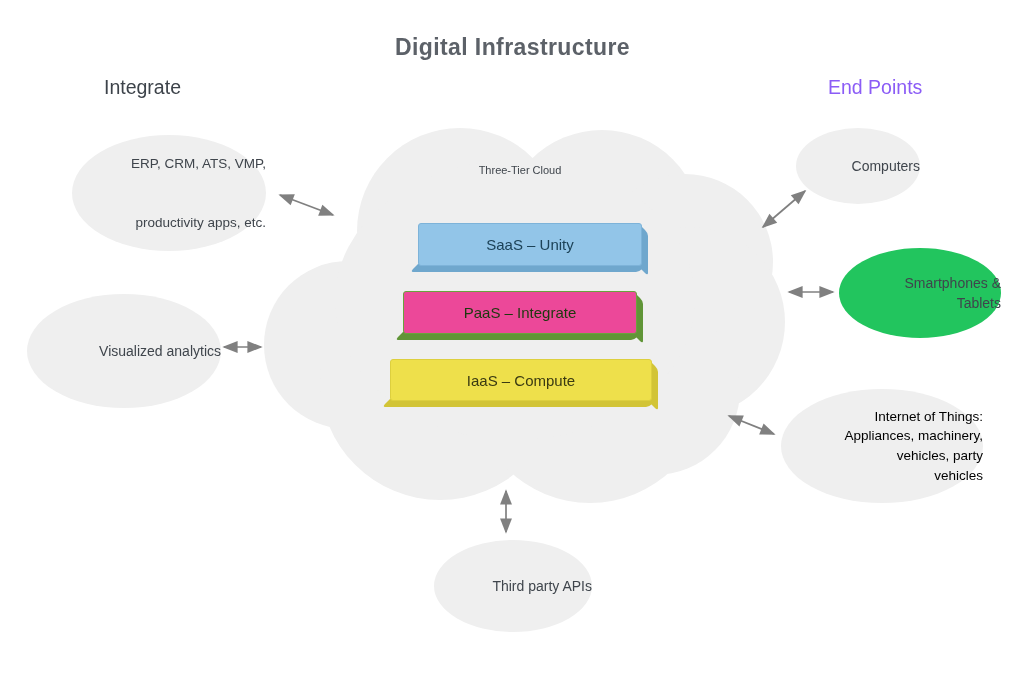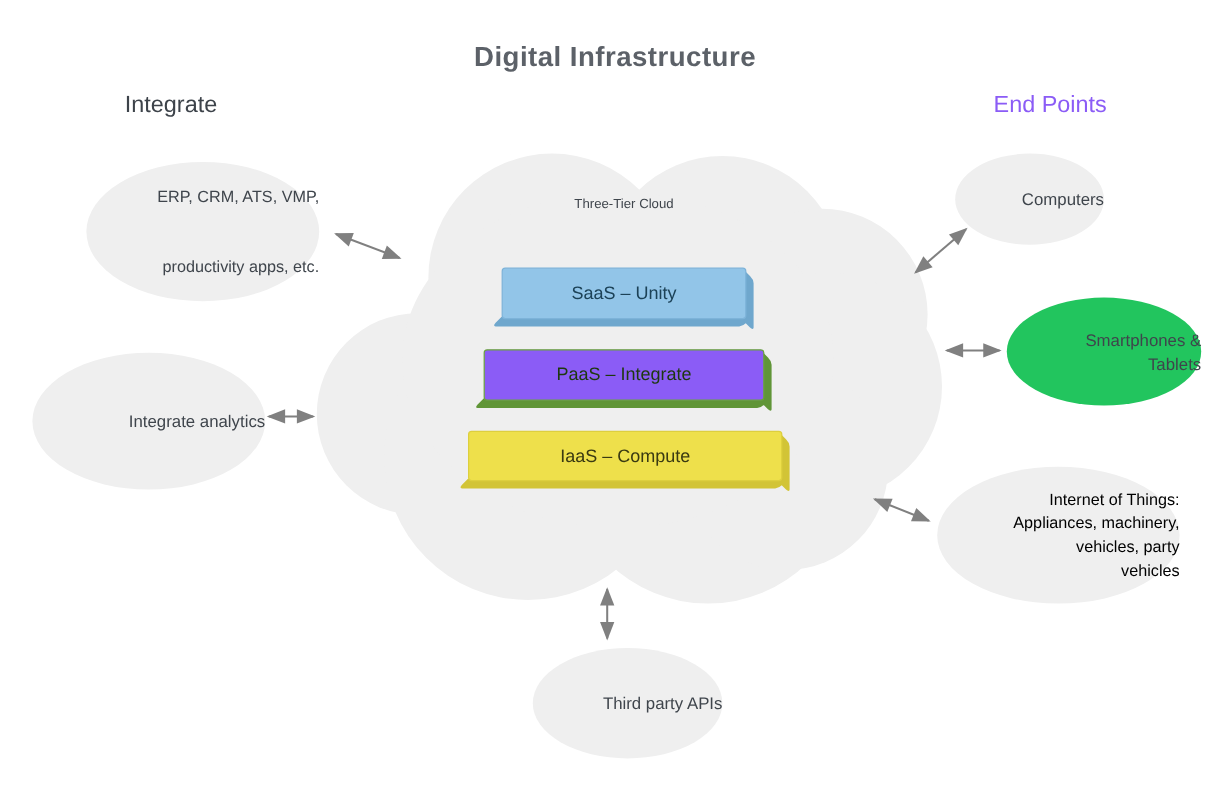--- a/index.html
+++ b/index.html
@@ -27,29 +27,29 @@
     display:flex;flex-direction:column;align-items:flex-end;justify-content:center;
     text-align:center;font-size:13.5px;line-height:1.45;
   }
   .node .line{white-space:nowrap;}
 
   #node-erp{left:72px;top:135px;width:194px;height:116px;gap:39px;}
   #node-analytics{left:27px;top:294px;width:194px;height:114px;font-size:14px;}
   #node-computers{left:796px;top:128px;width:124px;height:76px;font-size:14px;}
   #node-smartphones{left:839px;top:248px;width:162px;height:90px;font-size:14px;}
   #node-iot{left:781px;top:389px;width:202px;height:114px;}
-  #node-apis{left:444px;top:540px;width:158px;height:92px;font-size:14px;}
+  #node-apis{left:434px;top:540px;width:158px;height:92px;font-size:14px;}
 
   .cloud-label{
     position:absolute;left:420px;top:164px;width:200px;text-align:center;
     font-size:11px;z-index:3;
   }
 
   .tier{position:absolute;z-index:3;}
-  #tier-saas{left:418px;top:223px;width:204px;height:43px;}
+  #tier-saas{left:418px;top:223px;width:204px;height:43px;padding-left:20px;}
   #tier-paas{left:403px;top:291px;width:234px;height:43px;}
   #tier-iaas{left:390px;top:359px;width:262px;height:42px;}
   .tier-bottom{
     position:absolute;left:0;right:-5px;top:calc(100% - 2px);height:8px;
     transform:skewX(-45deg);transform-origin:top;border-radius:0 0 3px 3px;
   }
   .tier-right{
     position:absolute;top:2px;bottom:-2px;left:calc(100% - 2px);width:8px;
     transform:skewY(45deg);transform-origin:left;border-radius:0 3px 3px 0;
   }
@@ -102,40 +102,40 @@
   <div class="tier-bottom" style="background: rgb(111, 167, 205);"></div>
   <div class="tier-right" style="background: rgb(111, 167, 205);"></div>
   <div class="tier-face" style="background: rgb(146, 197, 232); border-color: rgb(125, 179, 217); color: rgb(28, 66, 87);">
     <span>SaaS – Unity</span>
   </div>
 </div>
 
 <div class="tier" id="tier-paas">
   <div class="tier-bottom" style="background: rgb(96, 149, 55);"></div>
   <div class="tier-right" style="background: rgb(96, 149, 55);"></div>
-  <div class="tier-face" style="background: #8b5cf6; border-color: rgb(106, 163, 61); color: rgb(29, 57, 14);">
+  <div class="tier-face" style="background: #ec4899; border-color: rgb(106, 163, 61); color: rgb(29, 57, 14);">
     <span>PaaS – Integrate</span>
   </div>
 </div>
 
 <div class="tier" id="tier-iaas">
   <div class="tier-bottom" style="background: rgb(210, 196, 54);"></div>
   <div class="tier-right" style="background: rgb(210, 196, 54);"></div>
   <div class="tier-face" style="background: rgb(238, 224, 75); border-color: rgb(221, 207, 62); color: rgb(58, 58, 18);">
     <span>IaaS – Compute</span>
   </div>
 </div>
 
 <div class="node" id="node-erp" style="background: rgb(239, 239, 239); color: rgb(63, 69, 76);">
   <div class="line">ERP, CRM, ATS, VMP,</div>
   <div class="line">productivity apps, etc.</div>
 </div>
 
 <div class="node" id="node-analytics" style="background: rgb(239, 239, 239); color: rgb(63, 69, 76);">
-  <div class="line">Integrate analytics</div>
+  <div class="line">Visualized analytics</div>
 </div>
 
 <div class="node" id="node-computers" style="background: rgb(239, 239, 239); color: rgb(63, 69, 76);">
   <div class="line">Computers</div>
 </div>
 
 <div class="node" id="node-smartphones" style="background: #22c55e; color: rgb(63, 69, 76);">
   <div class="line">Smartphones &amp;</div>
   <div class="line">Tablets</div>
 </div>

